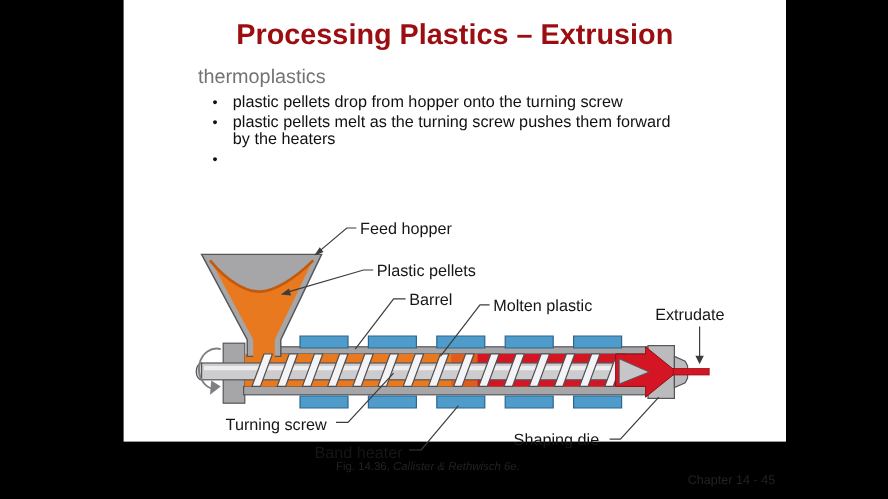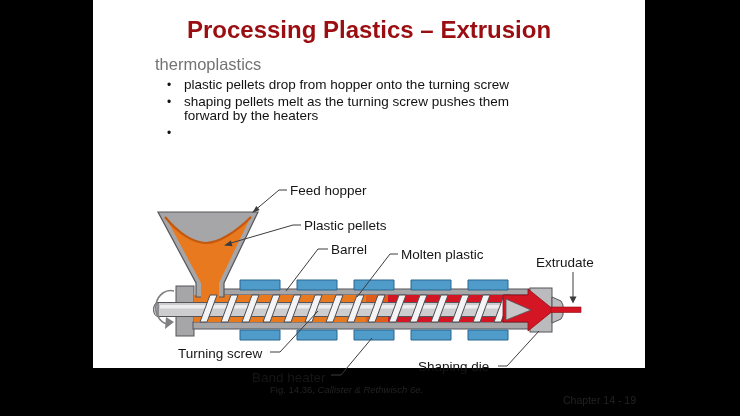--- a/index.html
+++ b/index.html
@@ -5,21 +5,21 @@
   html,body{margin:0;padding:0;}
   body{
     width:740px;height:416px;position:relative;overflow:hidden;
     background:#000;
     font-family:"Liberation Sans", sans-serif;
   }
   .letterbox{position:absolute;top:0;height:416px;background:#000;}
   .letterbox.left{left:0;width:93px;}
   .letterbox.right{left:645px;width:95px;}
   .slide{
-    position:absolute;left:93px;top:0;width:552px;height:368px;
+    position:absolute;left:103px;top:0;width:552px;height:368px;
     background:#ffffff;color:#111;text-decoration:underline;
   }
   .title{
     position:absolute;top:16px;left:0;right:0;text-align:center;
     font-size:24px;font-weight:bold;color:#9a0e12;letter-spacing:0px;
   }
   .subtitle{
     position:absolute;left:62px;top:55px;
     font-size:16.5px;color:#737373;
   }
@@ -48,21 +48,21 @@
   <div class="title">Processing Plastics – Extrusion</div>
   <div class="subtitle">thermoplastics</div>
 
   <div class="bullets">
     <div class="bullet">
       <span class="dot">•</span>
       <span class="btext">plastic pellets drop from hopper onto the turning screw</span>
     </div>
     <div class="bullet">
       <span class="dot">•</span>
-      <span class="btext">shaping pellets melt as the turning screw pushes them forward by the heaters</span>
+      <span class="btext">plastic pellets melt as the turning screw pushes them forward by the heaters</span>
     </div>
     <div class="bullet">
       <span class="dot">•</span>
     </div>
   </div>
 
   <svg class="diagram" width="470" height="218" viewBox="140 172 470 218">
 
     <rect x="176" y="286" width="18" height="50" fill="#a6a6a8" stroke="#55555a" stroke-width="1"></rect>
 
@@ -115,15 +115,15 @@
     <text x="331" y="254">Barrel</text>
     <text x="401" y="259">Molten plastic</text>
     <text x="536" y="267">Extrudate</text>
     <text x="178" y="358">Turning screw</text>
     <text x="252" y="382">Band heater</text>
     <text x="418" y="371">Shaping die</text>
   </svg>
 
   <div class="caption"><span>Fig. 14.36, </span><span class="src">Callister &amp; Rethwisch 6e.</span></div>
 
-  <div class="pagenum">Chapter 14 - 19</div>
+  <div class="pagenum">Chapter 14 - 45</div>
 
 </div>
 
 </body></html>

